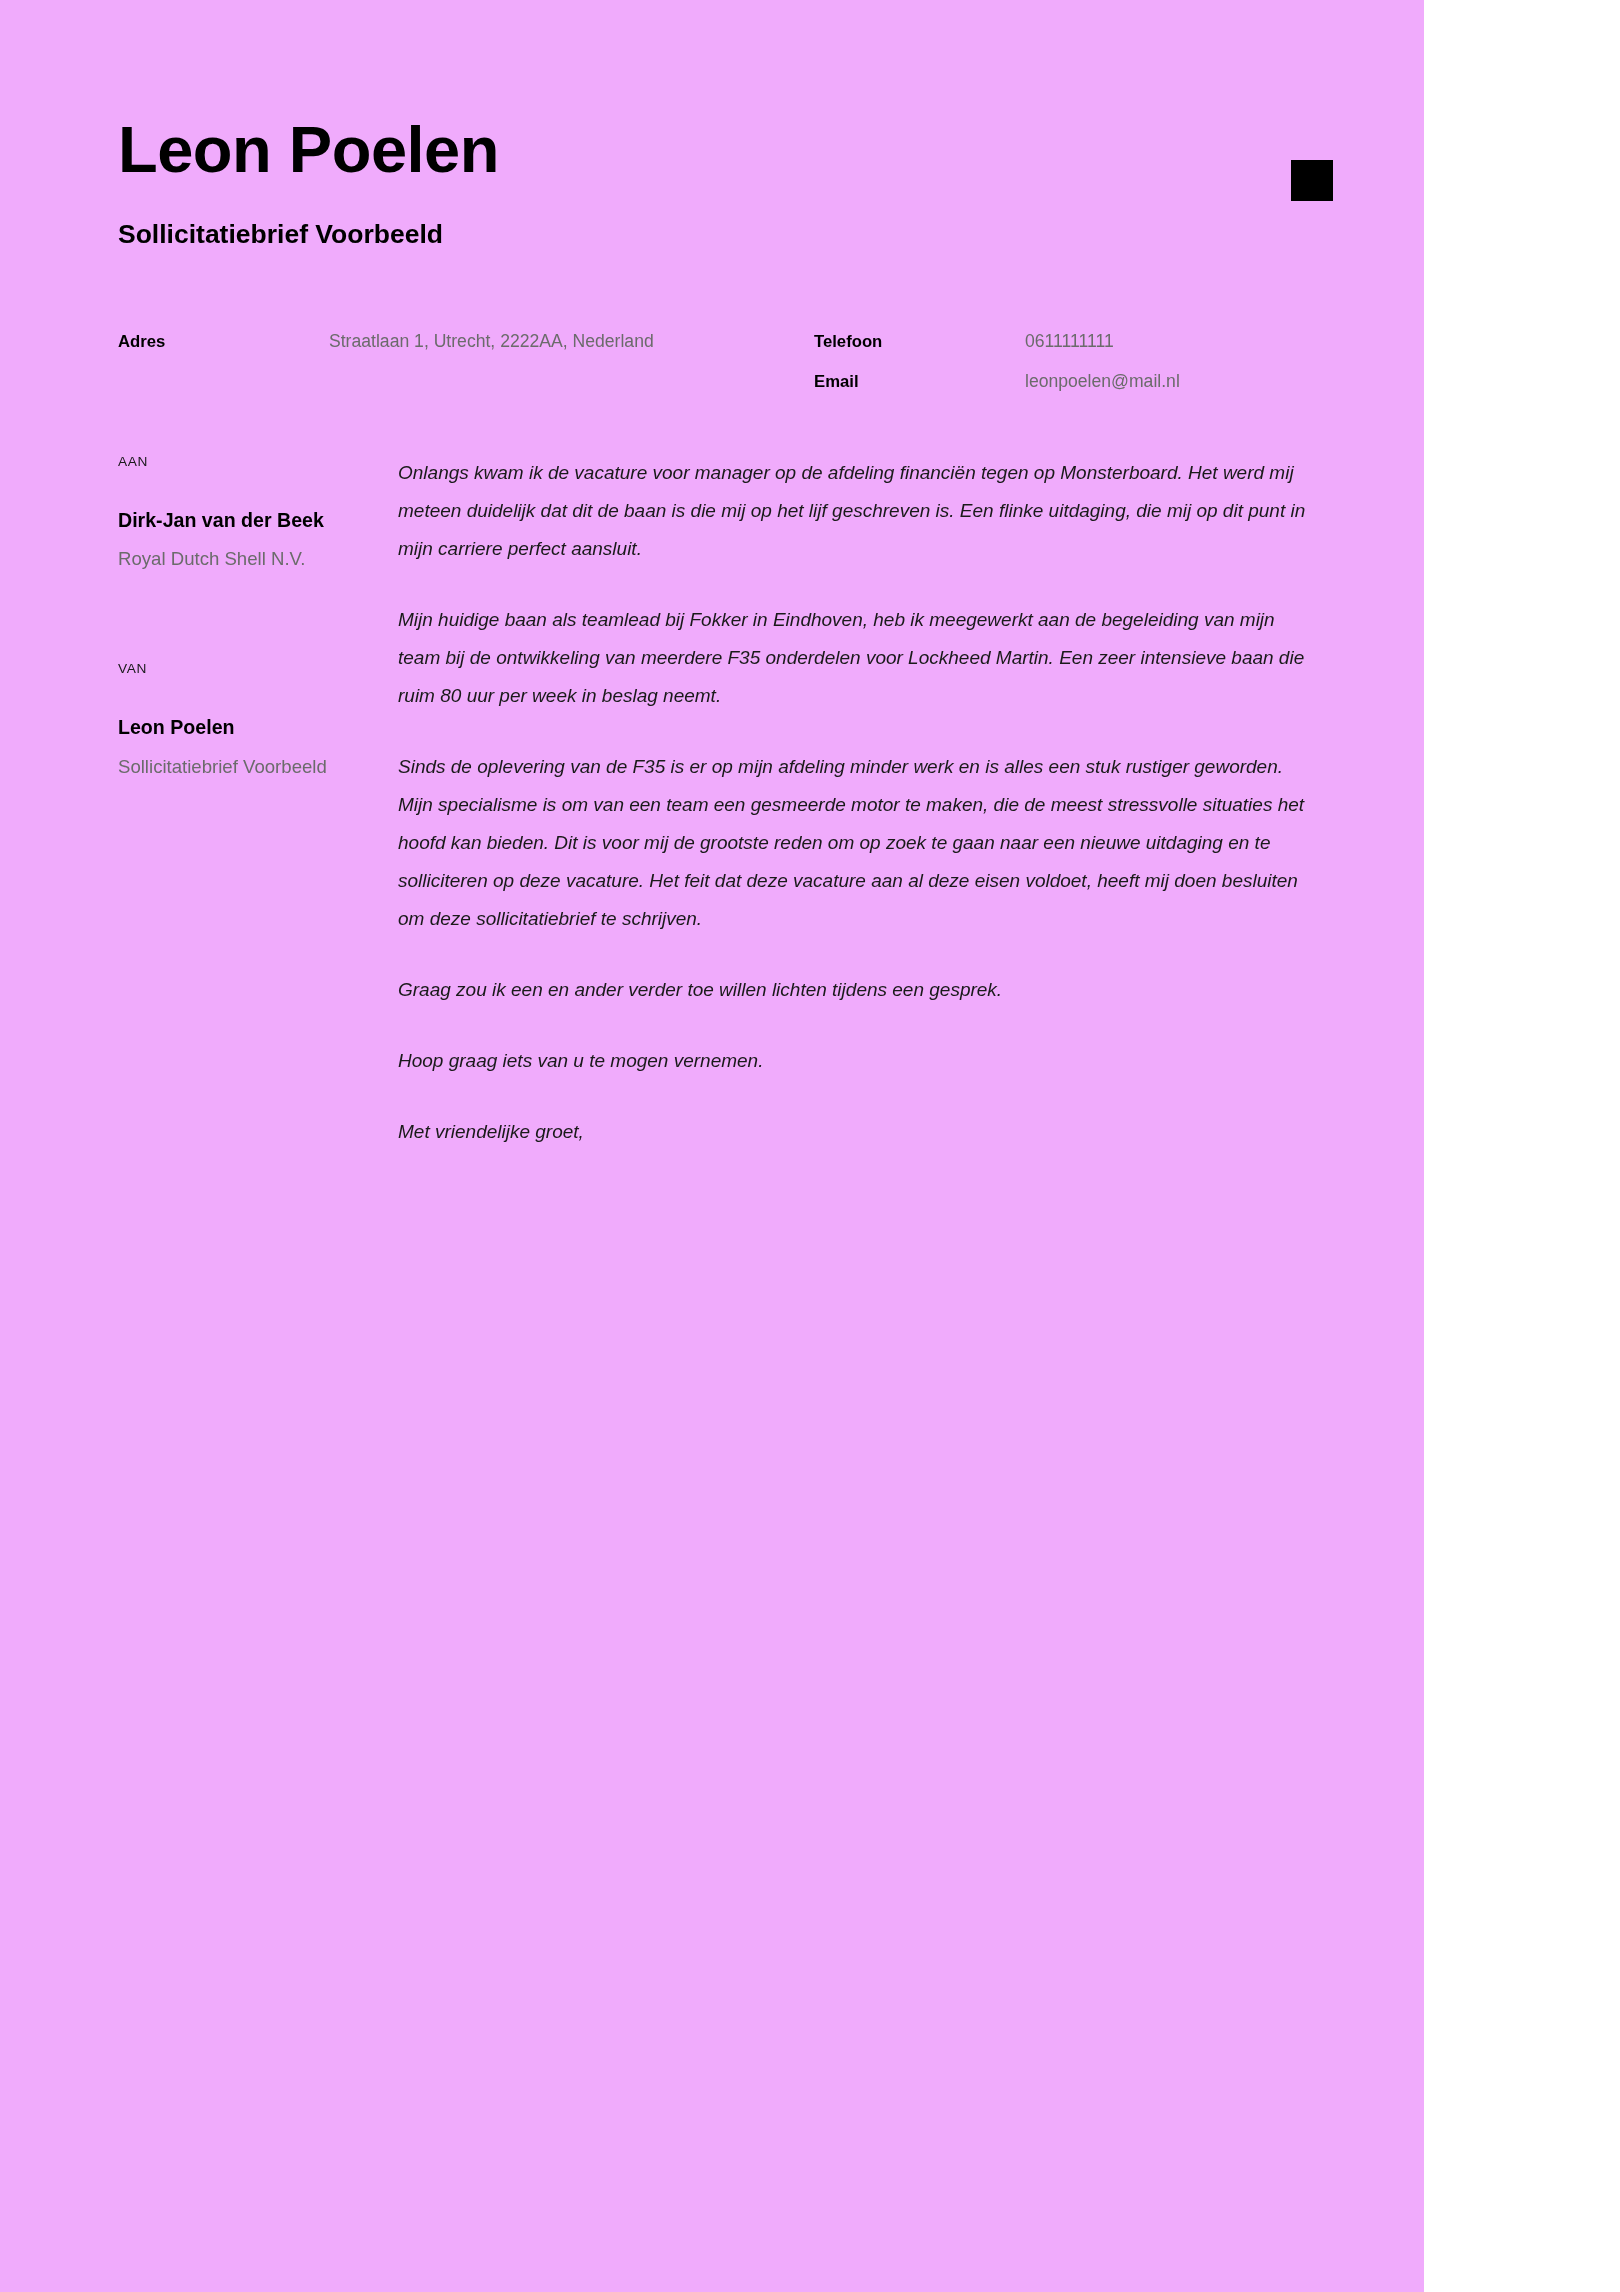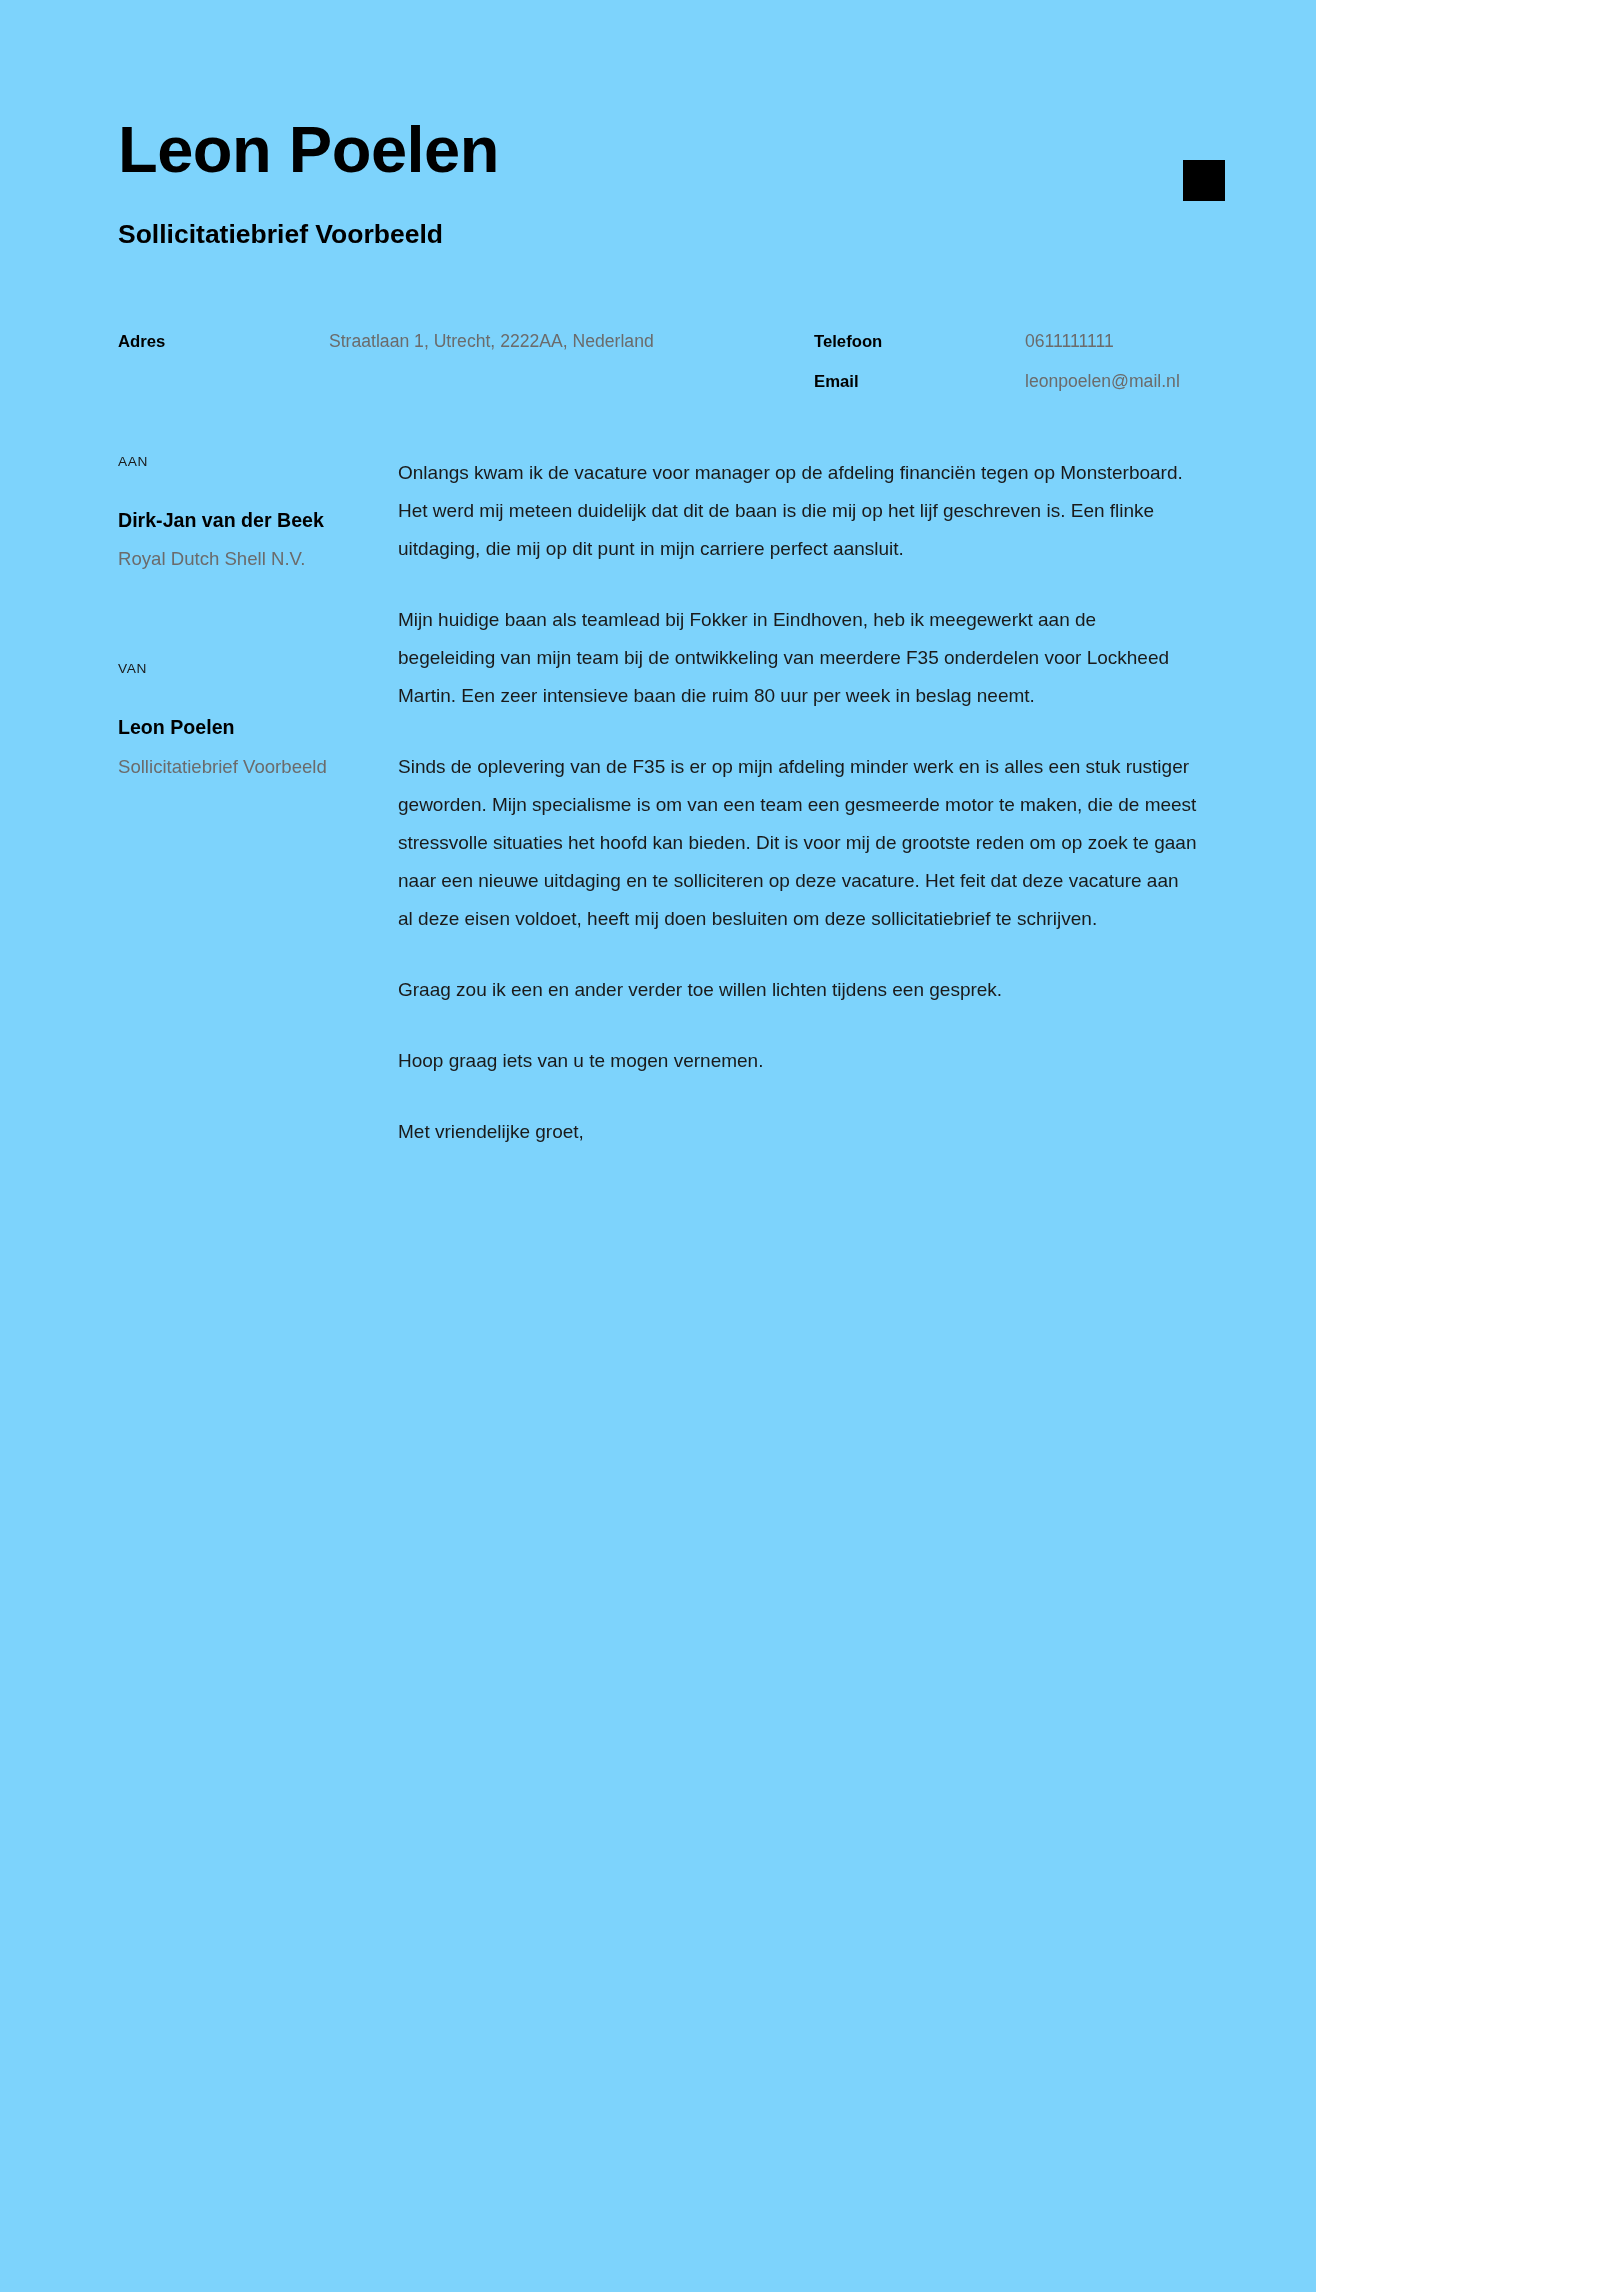--- a/index.html
+++ b/index.html
@@ -10,23 +10,23 @@
   body {
     width: 1620px;
     height: 2293px;
     font-family: "Liberation Sans", sans-serif;
     color: #1a1a1a;
     -webkit-font-smoothing: antialiased;
   }
 
   .page {
     position: relative;
-    width: 1316px;
+    width: 1424px;
     height: 2293px;
-    background: #7dd3fc;
+    background: #f0abfc;
     box-sizing: border-box;
     padding: 0 118px;
   }
 
   
   .header {
     position: relative;
     padding-top: 116px;
   }
   .doc-title {
@@ -93,20 +93,21 @@
     margin-top: 43px;
     align-items: flex-start;
   }
   .side-col {
     width: 280px;
     flex: none;
   }
   .main-col {
     flex: 1;
     max-width: 961px;
+    font-style: italic;
   }
 
   .side-group { margin-bottom: 90px; }
   .side-group:last-child { margin-bottom: 0; }
 
   .side-kicker {
     font-size: 13.7px;
     letter-spacing: 0.6px;
     color: #1a1a1a;
     font-weight: 400;

